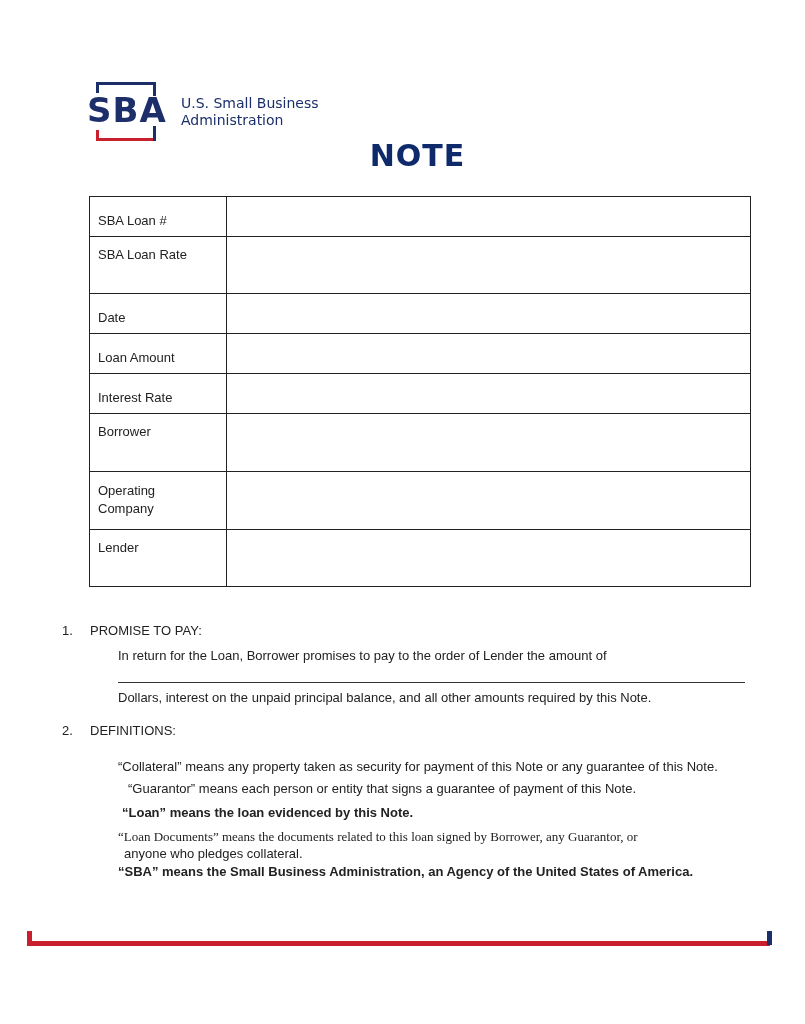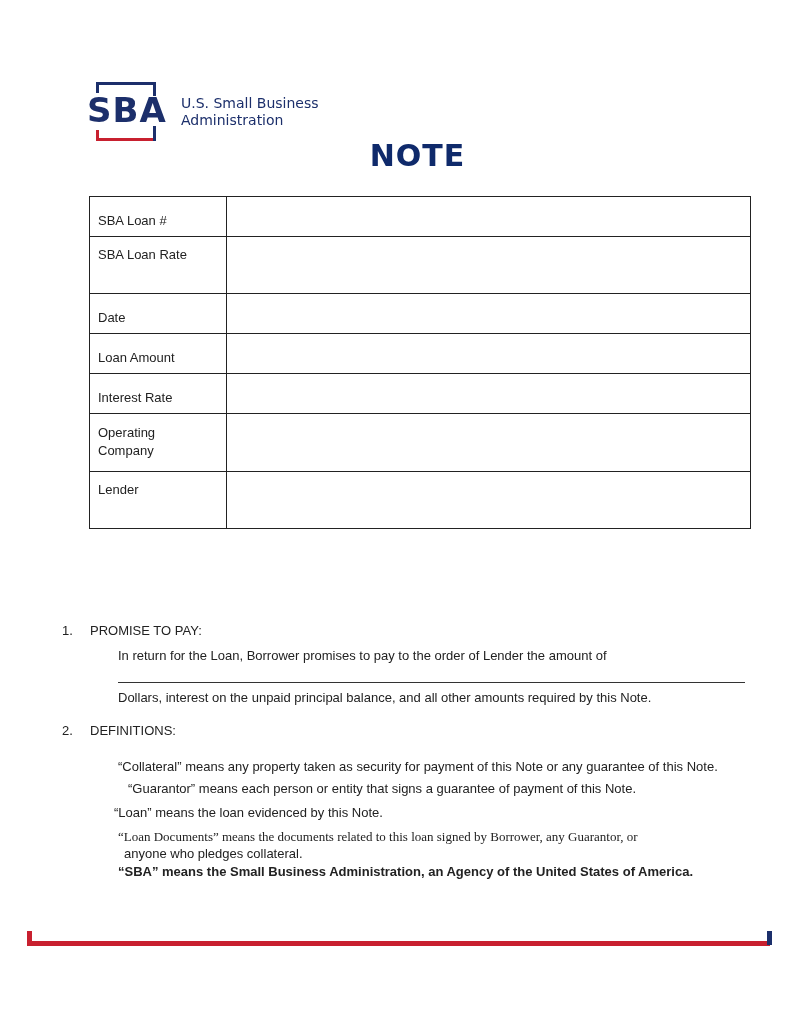--- a/index.html
+++ b/index.html
@@ -76,20 +76,24 @@
   </tr>
   <tr style="height:39px">
     <td class="lbl short-lbl">Loan Amount</td>
     <td></td>
   </tr>
   <tr style="height:39px">
     <td class="lbl short-lbl">Interest Rate</td>
     <td></td>
   </tr>
   <tr style="height:58px">
+    <td class="lbl tall-lbl">Borrower</td>
+    <td></td>
+  </tr>
+  <tr style="height:58px">
     <td class="lbl tall-lbl" style="line-height:18px;">
       <div>Operating</div>
       <div>Company</div>
     </td>
     <td></td>
   </tr>
   <tr style="height:57px">
     <td class="lbl tall-lbl">Lender</td>
     <td></td>
   </tr>
@@ -103,20 +107,20 @@
 <div class="body-line" style="left:118px; top:648px;">In return for the Loan, Borrower promises to pay to the order of Lender the amount of</div>
 <div class="blank-line" style="top:682px;"></div>
 <div class="body-line" style="left:118px; top:690px;">Dollars, interest on the unpaid principal balance, and all other amounts required by this Note.</div>
 
 <div class="section" style="left:62px; top:723px;">
   <span class="sec-num" style="left:0;">2.</span>
   <span class="sec-head" style="left:28px;">DEFINITIONS:</span>
 </div>
 <div class="body-line" style="left:118px; top:759px;">“Collateral” means any property taken as security for payment of this Note or any guarantee of this Note.</div>
 <div class="body-line" style="left:128px; top:781px;">“Guarantor” means each person or entity that signs a guarantee of payment of this Note.</div>
-<div class="body-line" style="left:114px; top:805px;">“Loan” means the loan evidenced by this Note.</div>
+<div class="body-line" style="left:122px; top:805px;font-weight:bold;">“Loan” means the loan evidenced by this Note.</div>
 <div class="body-line" style="left:118px; top:829px;font-family:Liberation Serif, serif;">“Loan Documents” means the documents related to this loan signed by Borrower, any Guarantor, or</div>
 <div class="body-line" style="left:124px; top:846px;">anyone who pledges collateral.</div>
 <div class="body-line" style="left:118px; top:864px;font-weight:bold;">“SBA” means the Small Business Administration, an Agency of the United States of America.</div>
 
 <div class="footer-left"></div>
 <div class="footer-bar"></div>
 <div class="footer-right"></div>
 
 </body></html>

